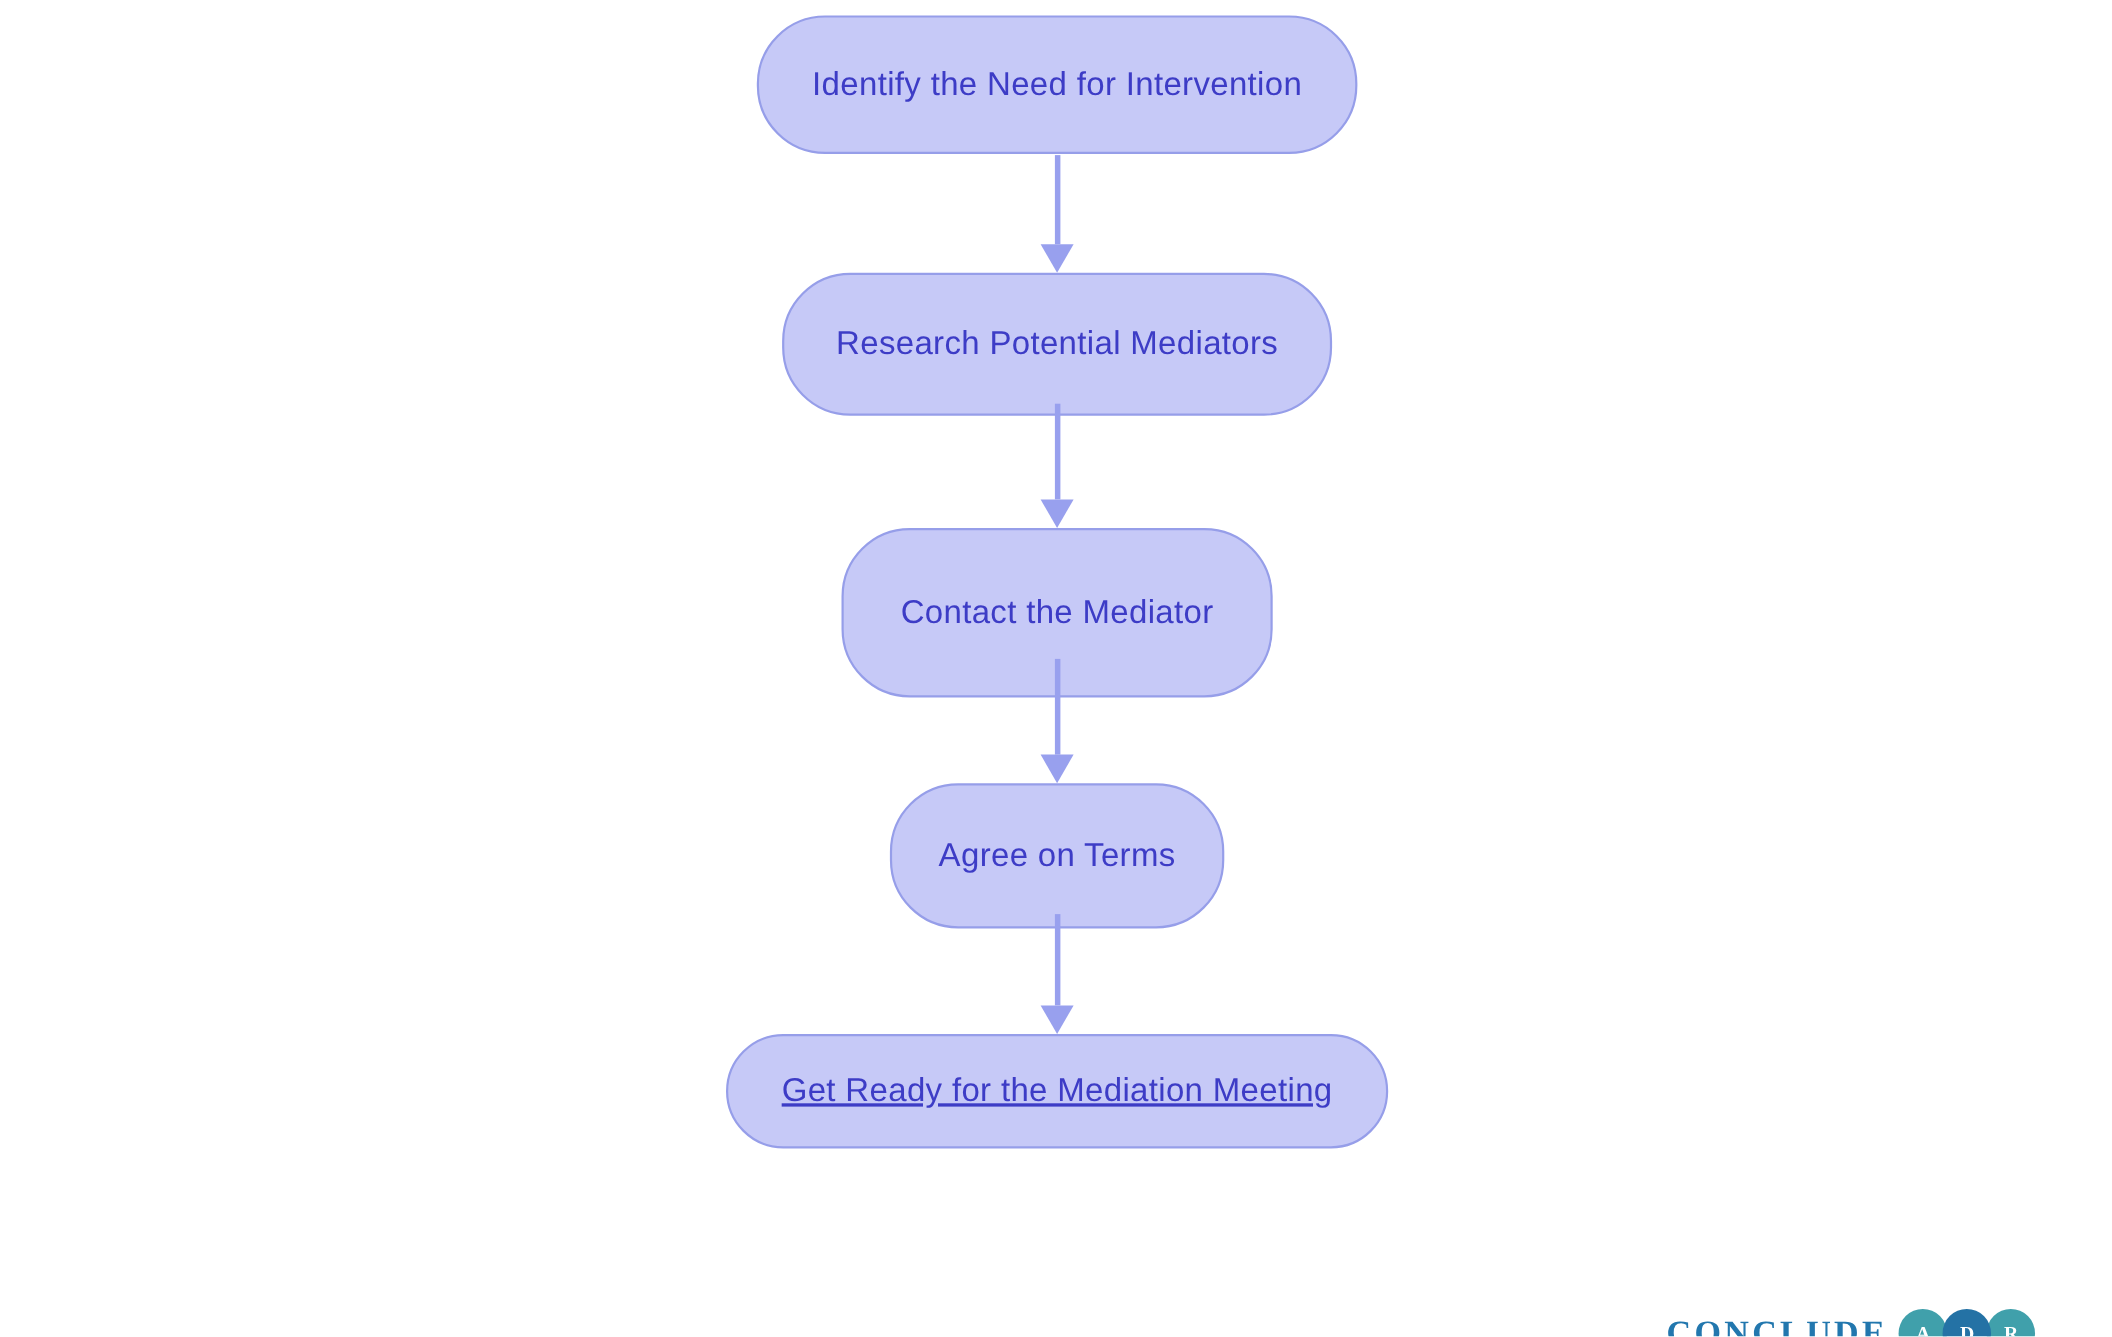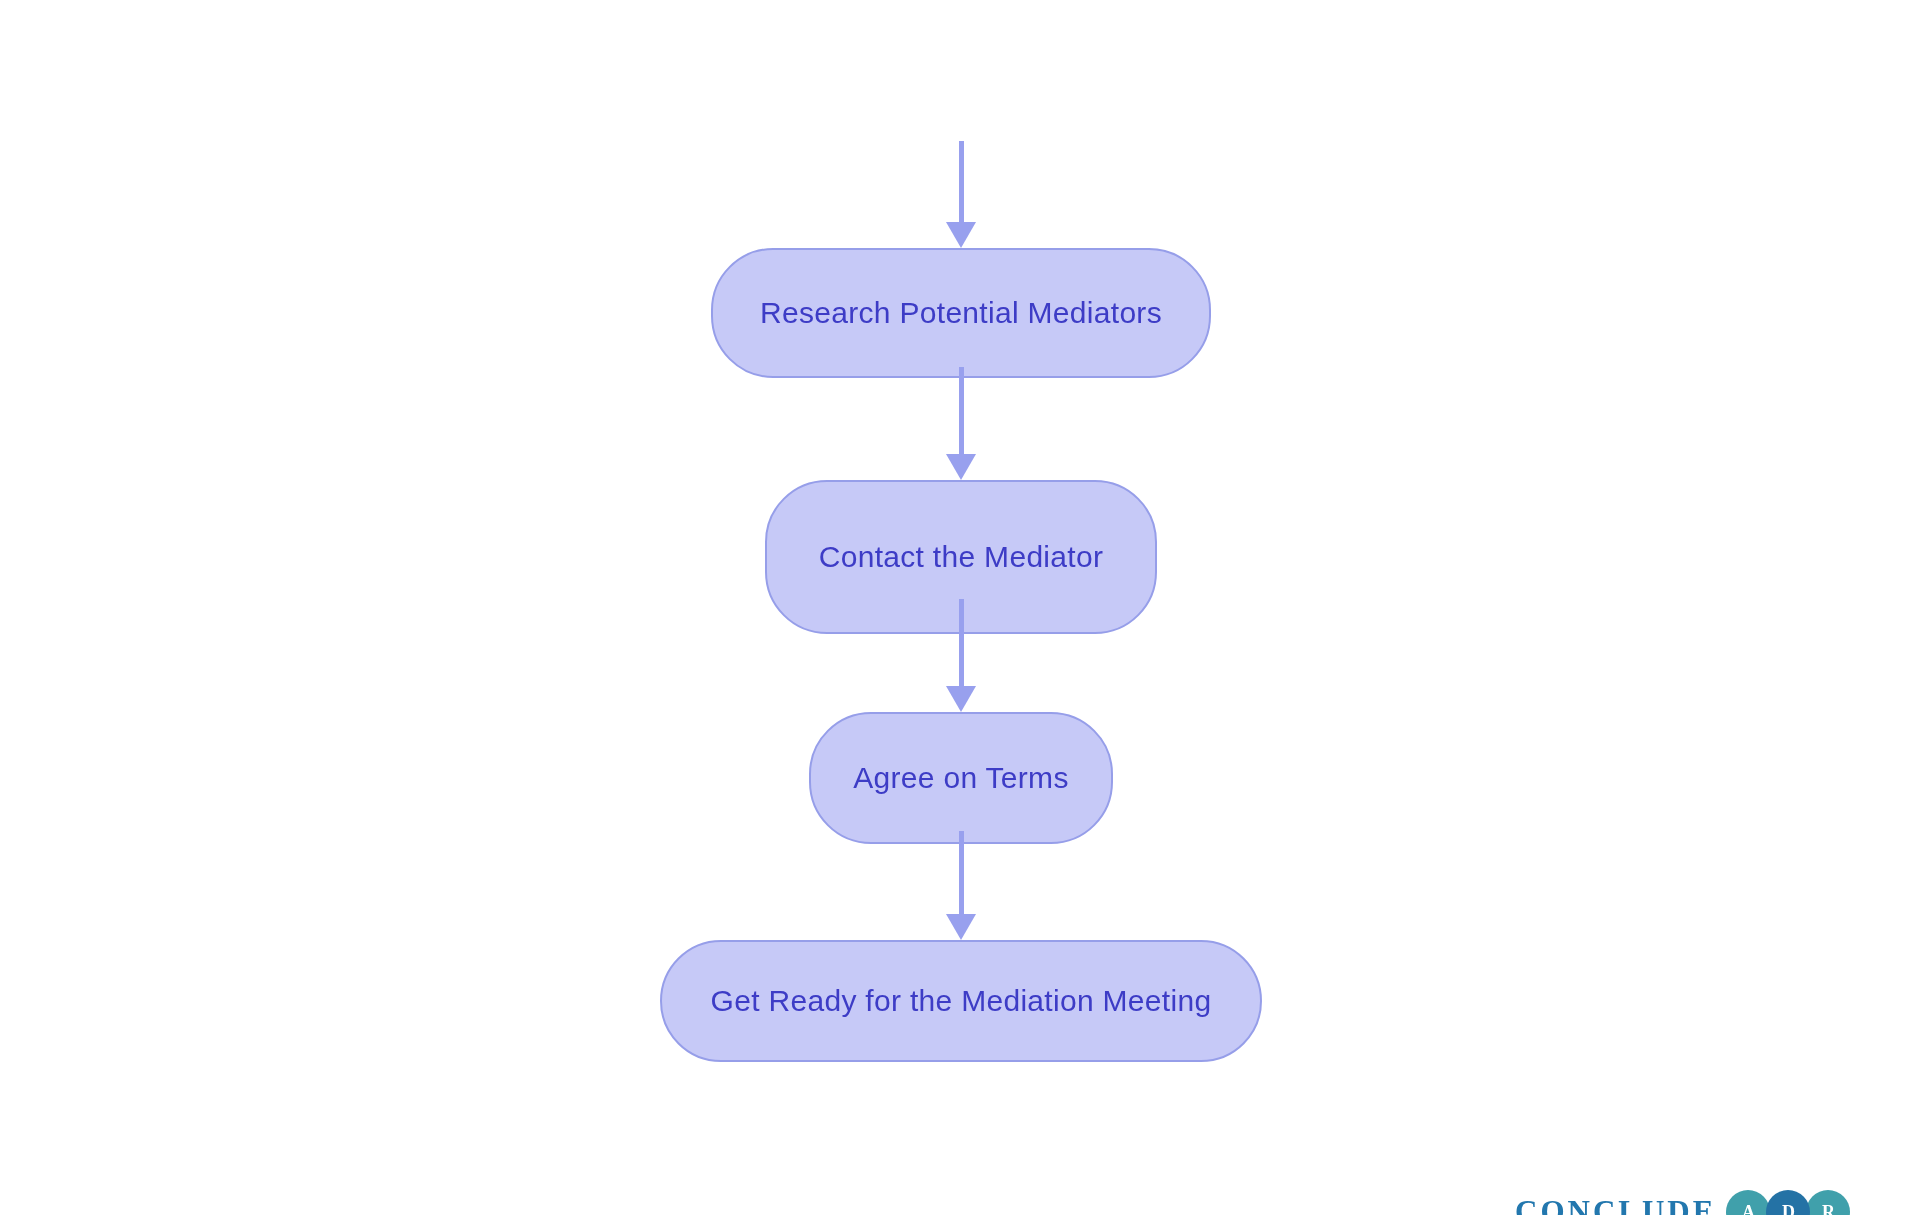--- a/index.html
+++ b/index.html
@@ -29,21 +29,21 @@
     color: #3d3cc6;
     font-size: 30px;
     letter-spacing: 0.3px;
     text-align: center;
     white-space: nowrap;
   }
   .node-1 { left: 688px; top: 14px;  width: 546px; height: 126px; }
   .node-2 { left: 711px; top: 248px; width: 500px; height: 130px; }
   .node-3 { left: 765px; top: 480px; width: 392px; height: 154px; }
   .node-4 { left: 809px; top: 712px; width: 304px; height: 132px; }
-  .node-5 { left: 660px; top: 940px; width: 602px; height: 122px; }
+  .node-5 { left: 660px; top: 940px; width: 602px; height: 104px; text-decoration: underline; }
 
   
   .arrow {
     position: absolute;
     left: 946px;          
     width: 30px;
     display: flex;
     flex-direction: column;
     align-items: center;
   }
@@ -99,20 +99,23 @@
   }
   .badge-teal { background: #40a0ab; }
   .badge-blue { background: #2472a5; position: relative; z-index: 2; }
   .badge + .badge { margin-left: -4px; }
 </style>
 </head>
 <body>
 
 <div class="canvas">
 
+  <div class="node node-1">
+    <span>Identify the Need for Intervention</span>
+  </div>
 
   <div class="arrow arrow-1">
     <div class="shaft"></div>
     <div class="head"></div>
   </div>
 
   <div class="node node-2">
     <span>Research Potential Mediators</span>
   </div>
 

